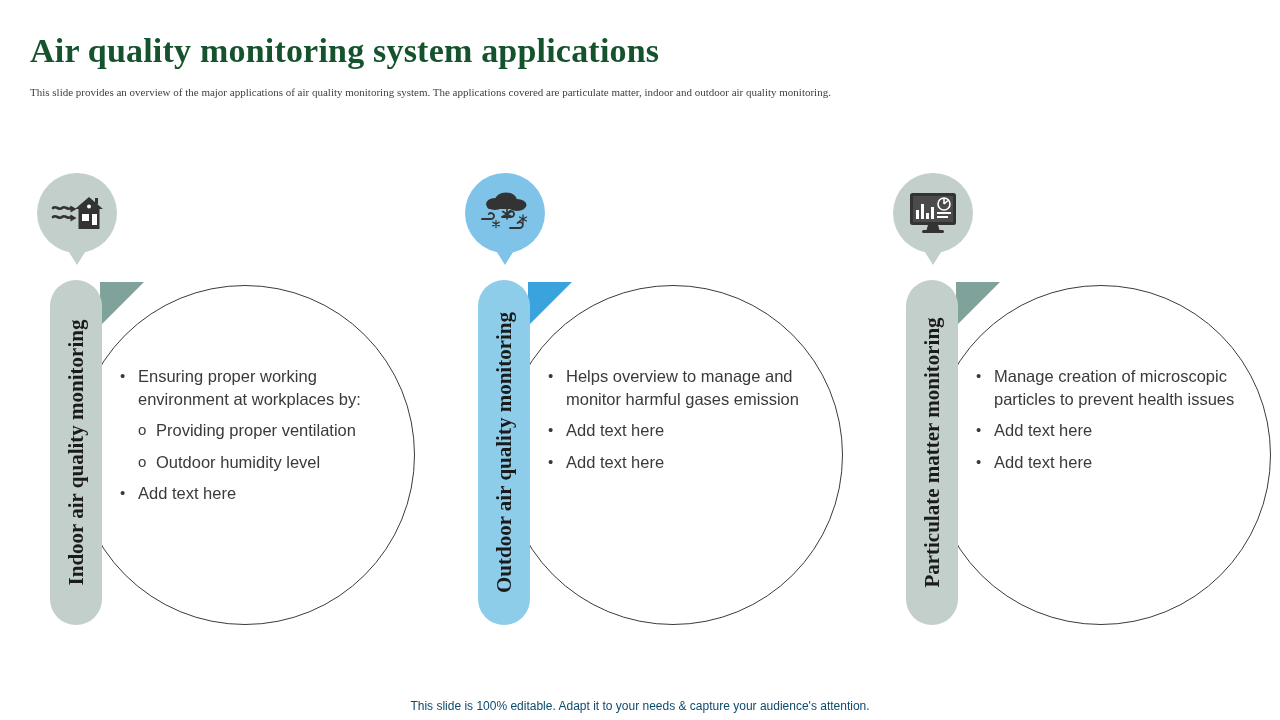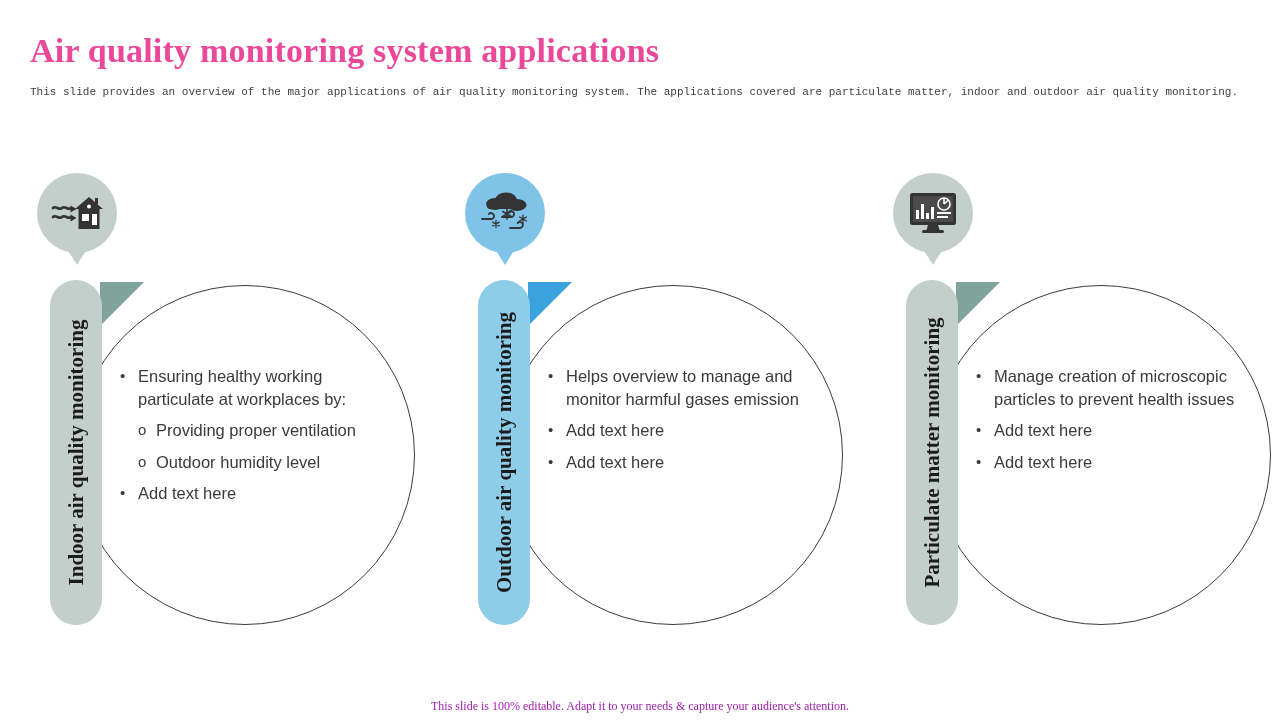--- a/index.html
+++ b/index.html
@@ -17,29 +17,29 @@
 
   
   .slide-title {
     position: absolute;
     left: 30px;
     top: 30px;
     font-family: "Liberation Serif", serif;
     font-weight: bold;
     font-size: 34px;
     line-height: 42px;
-    color: #ec4899;
+    color: #14532d;
     letter-spacing: 0.2px;
     white-space: nowrap;
   }
   .slide-subtitle {
     position: absolute;
     left: 30px;
     top: 85px;
-    font-family: Liberation Mono, monospace;
+    font-family: Liberation Serif, serif;
     font-size: 11px;
     line-height: 15px;
     color: #3f3f3f;
     white-space: nowrap;
   }
 
   
   .column {
     position: absolute;
     top: 0;
@@ -162,22 +162,22 @@
   .bullet-text { flex: 1 1 auto; }
 
   
   .footer-note {
     position: absolute;
     left: 0;
     right: 0;
     top: 699px;
     text-align: center;
     font-size: 12px;
-    color: #a21caf;
-    font-family: Liberation Serif, serif;
+    color: #0c4a6e;
+    font-family: Liberation Sans, sans-serif;
   }
 </style>
 </head>
 <body>
 
 <div class="slide-title">Air quality monitoring system applications</div>
 <div class="slide-subtitle">This slide provides an overview of the major applications of air quality monitoring system. The applications covered are particulate matter, indoor and outdoor air quality monitoring.</div>
 
 <div id="columns-root">
     <div class="column" id="col-0">
@@ -202,21 +202,21 @@
         </div>
       </div>
       <div class="body-circle" style="border-color: rgb(59, 59, 59);"></div>
       <div class="tab-flag-inner" style="background: rgb(127, 162, 155);"></div>
       <div class="tab" style="background: rgb(195, 207, 203);">
         <div class="tab-label">Indoor air quality monitoring</div>
       </div>
       <div class="bullets">
         <div class="bullet-row">
           <span class="bullet-mark dot">•</span>
-          <span class="bullet-text">Ensuring healthy working particulate at workplaces by:</span>
+          <span class="bullet-text">Ensuring proper working environment at workplaces by:</span>
         </div>
         <div class="bullet-row sub">
           <span class="bullet-mark ring">o</span>
           <span class="bullet-text">Providing proper ventilation</span>
         </div>
         <div class="bullet-row sub">
           <span class="bullet-mark ring">o</span>
           <span class="bullet-text">Outdoor humidity level</span>
         </div>
         <div class="bullet-row">

